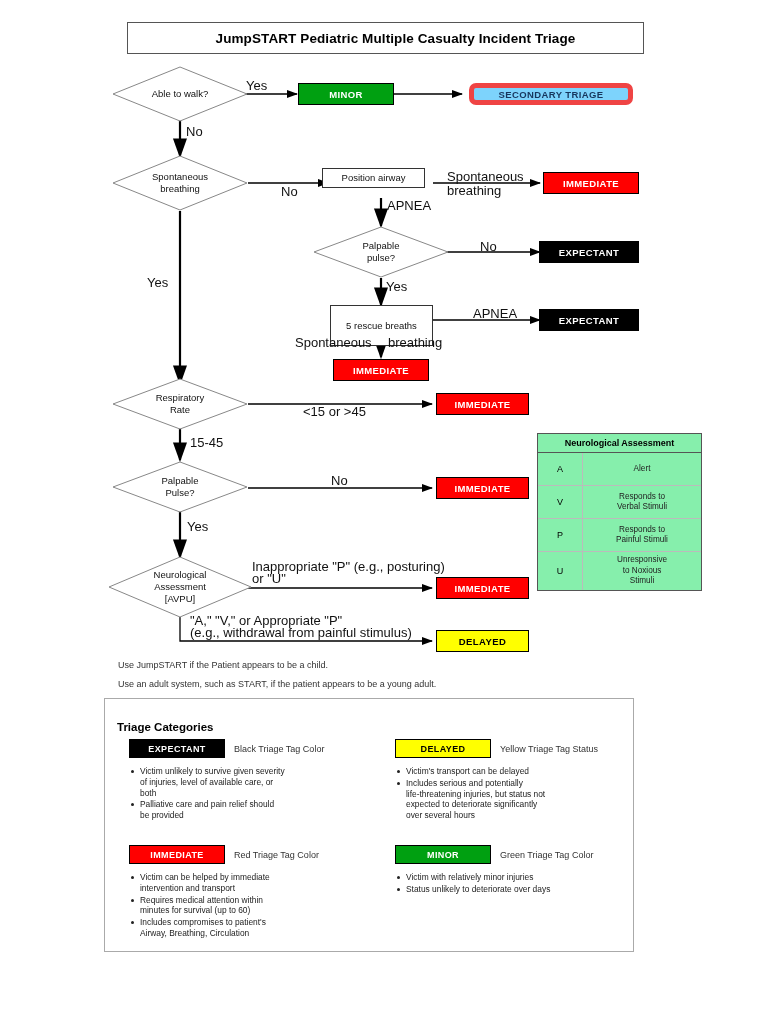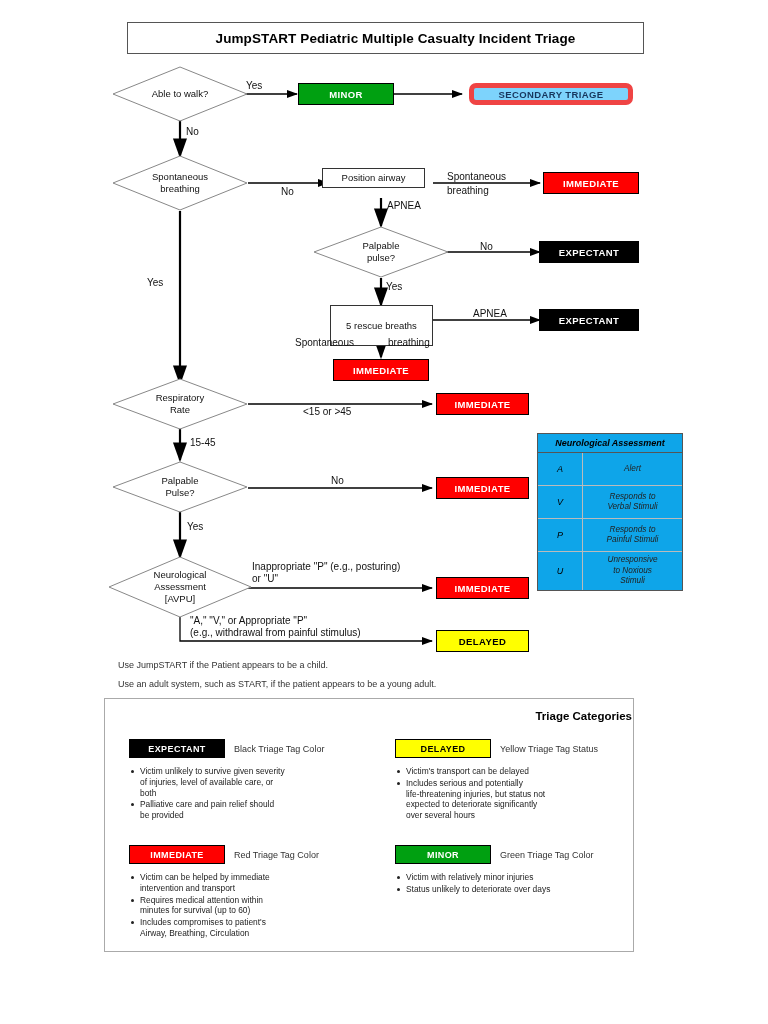--- a/index.html
+++ b/index.html
@@ -42,30 +42,30 @@
     font-size:9.5px;font-weight:bold;letter-spacing:.4px;
   }
   .tag.red{background:#FF0000;color:#fff;}
   .tag.black{background:#000000;color:#fff;}
   .tag.yellow{background:#FFFF00;color:#000;}
   .tag.green{background:#00A011;color:#fff;}
   .tag.blue{background:#7dd3fc;color:#17365D;border:5px solid #ef4444;border-radius:7px;font-weight:bold;}
 
   
   .elabel{
-    position:absolute;font-size:10px;line-height:11.5px;color:#111;white-space:pre;
+    position:absolute;font-size:13px;line-height:11.5px;color:#111;white-space:pre;
   }
 
   
   .edges{position:absolute;left:0;top:0;width:768px;height:1024px;pointer-events:none;}
 
   
   .neuro{
-    position:absolute;left:537px;top:433px;width:146px;
-    border:1px solid #555;background:#0ea5e9;box-sizing:border-box;font-style:italic;
+    position:absolute;left:537px;top:433px;width:165px;
+    border:1px solid #555;background:#86efac;box-sizing:border-box;
   }
   .neuro .hd{
     font-size:9px;font-weight:bold;text-align:center;padding:4px 2px;
     border-bottom:1px solid #555;
   }
   .neuro .row{display:flex;border-bottom:1px solid #bbb;}
   .neuro .row:last-child{border-bottom:none;}
   .neuro .c1{
     width:44px;min-height:26px;border-right:1px solid #bbb;
     display:flex;align-items:center;justify-content:center;font-size:9px;
@@ -77,21 +77,21 @@
 
   
   .note{position:absolute;font-size:9px;color:#333;}
 
   
   .cats{
     position:absolute;left:104px;top:698px;width:530px;height:254px;
     border:1px solid #aaa;background:#fff;box-sizing:border-box;
   }
   .cats h2{
-    margin:1px;padding-top:10px;text-align:right;font-size:11.5px;font-weight:bold;
+    margin:12px;padding-top:10px;text-align:left;font-size:11.5px;font-weight:bold;
   }
   .catgrid{position:absolute;left:0;top:34px;width:100%;}
   .cat{position:absolute;}
   .cat .head{display:flex;align-items:center;gap:9px;}
   .cat .chip{
     width:96px;height:19px;box-sizing:border-box;border:1px solid #000;
     display:flex;align-items:center;justify-content:center;
     font-size:9px;font-weight:bold;letter-spacing:.4px;
   }
   .chip.black{background:#000;color:#fff;}

